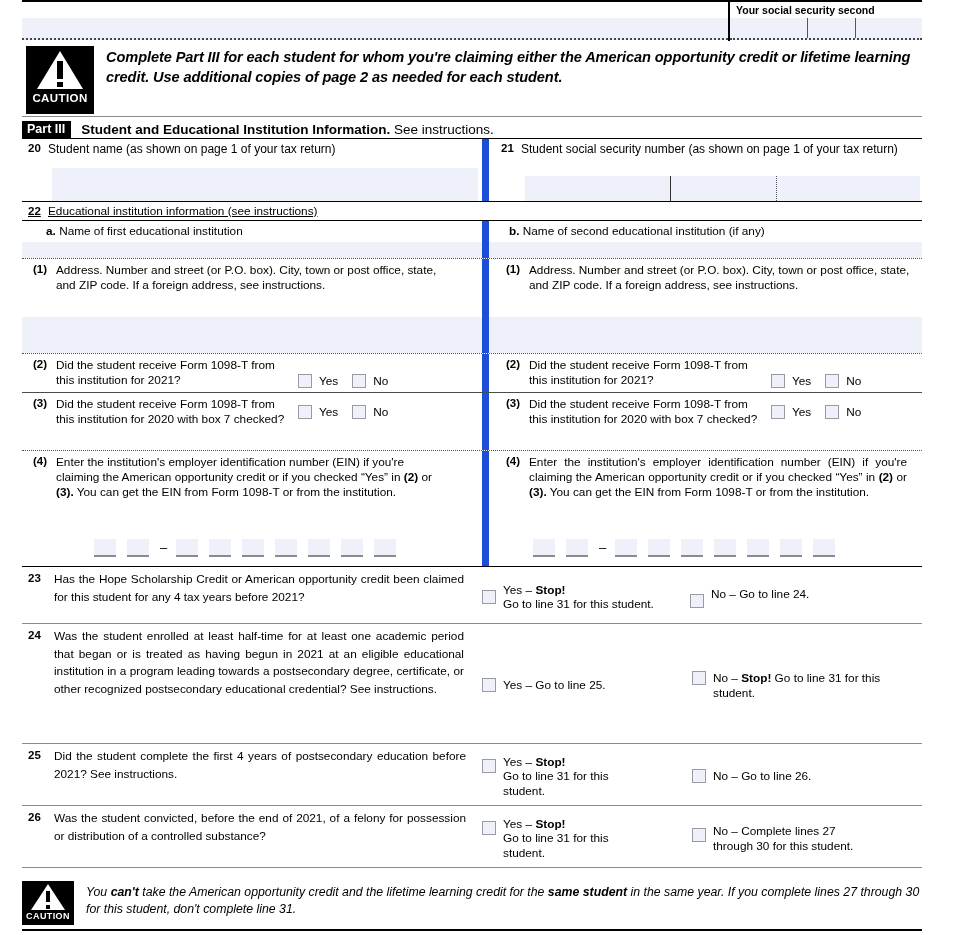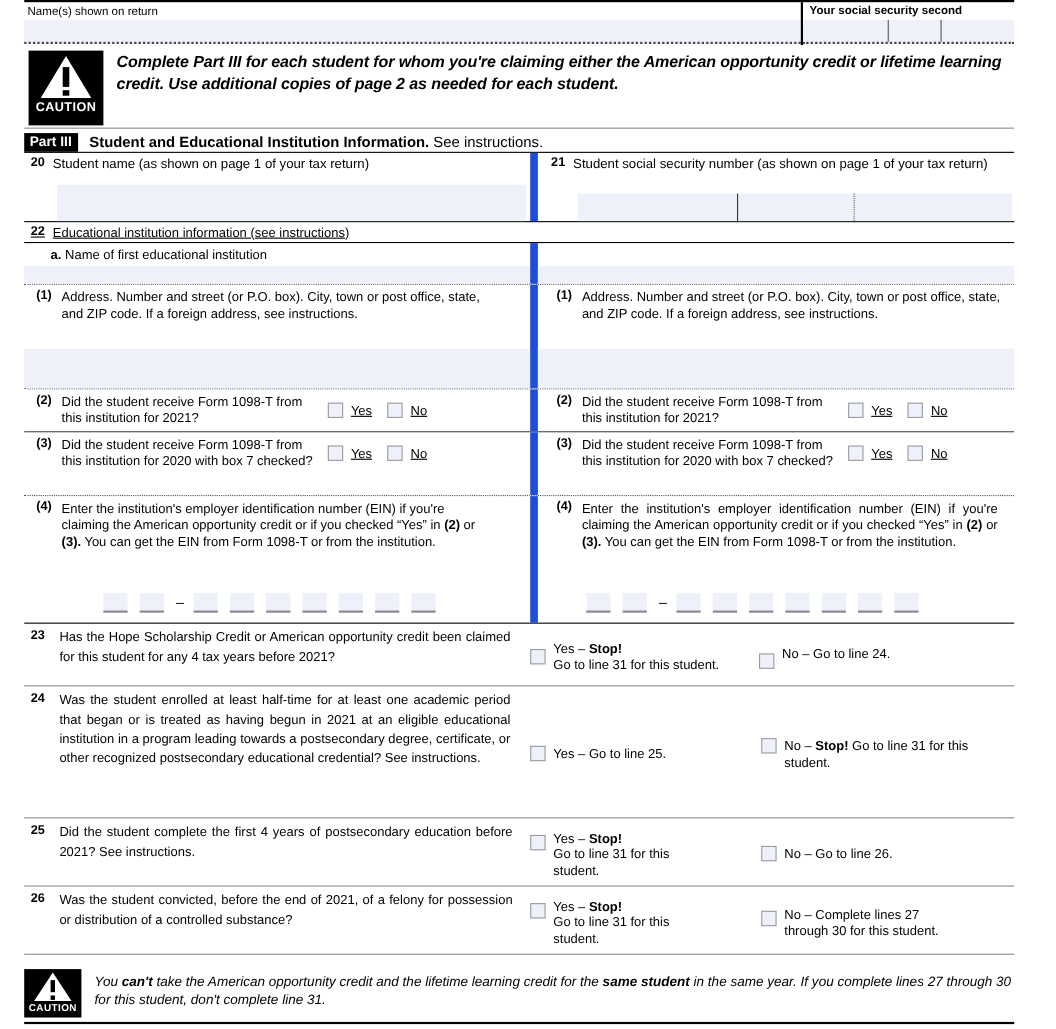--- a/index.html
+++ b/index.html
@@ -177,23 +177,22 @@
   }
 
   
   .r2 { border-bottom: 1px solid #4a4a52; }
   .r2 .cL, .r2 .cR { height: 38px; }
   .r3 { border-bottom: 1px dotted #55555f; }
   .r3 .cL, .r3 .cR { height: 57px; }
   .qa { display: flex; padding: 4px 0 0 0; }
   .qa .qbody { flex: 1; }
   .ynwrap {
-    display: flex; align-items: center; flex: 0 0 auto;
+    display: flex; align-items: flex-end; flex: 0 0 auto;
     padding-left: 4px;
-    text-decoration: underline;
   }
   .yn { display: flex; align-items: center; }
   .chk {
     width: 14px; height: 14px;
     background: #eef1fa;
     border: 1px solid #9a9aa4;
     display: inline-block; flex: 0 0 14px;
   }
   .yn .lb { font-size: 11.8px; padding: 0 14px 0 7px; }
 
@@ -290,21 +289,20 @@
     padding-top: 3px;
   }
 </style>
 </head>
 <body>
 
 <div class="page">
 
   <div class="topstrip">
     <div class="topname">
-      <div class="lbl">Name(s) shown on return</div>
       <div class="inputline"></div>
     </div>
     <div class="topssn">
       <div class="lbl">Your social security second</div>
       <div class="ssnrow">
         <div class="seg s1"></div>
         <div class="seg s2"></div>
         <div class="seg s3"></div>
       </div>
     </div>
@@ -358,20 +356,24 @@
 
     <div class="row rnames">
       <div class="cL">
         <div class="lab">
           <span class="bold">a.</span>
           <span>Name of first educational institution</span>
         </div>
         <div class="inp"></div>
       </div>
       <div class="cR">
+        <div class="lab">
+          <span class="bold">b.</span>
+          <span>Name of second educational institution (if any)</span>
+        </div>
         <div class="inp"></div>
       </div>
     </div>
 
     <div class="row raddr">
       <div class="cL">
         <div class="sub">
           <span class="subnum">(1)</span>
           <span class="subtxt" style="max-width:392px;">Address. Number and street (or P.O. box). City, town or post office, state, and ZIP code. If a foreign address, see instructions.</span>
         </div>

